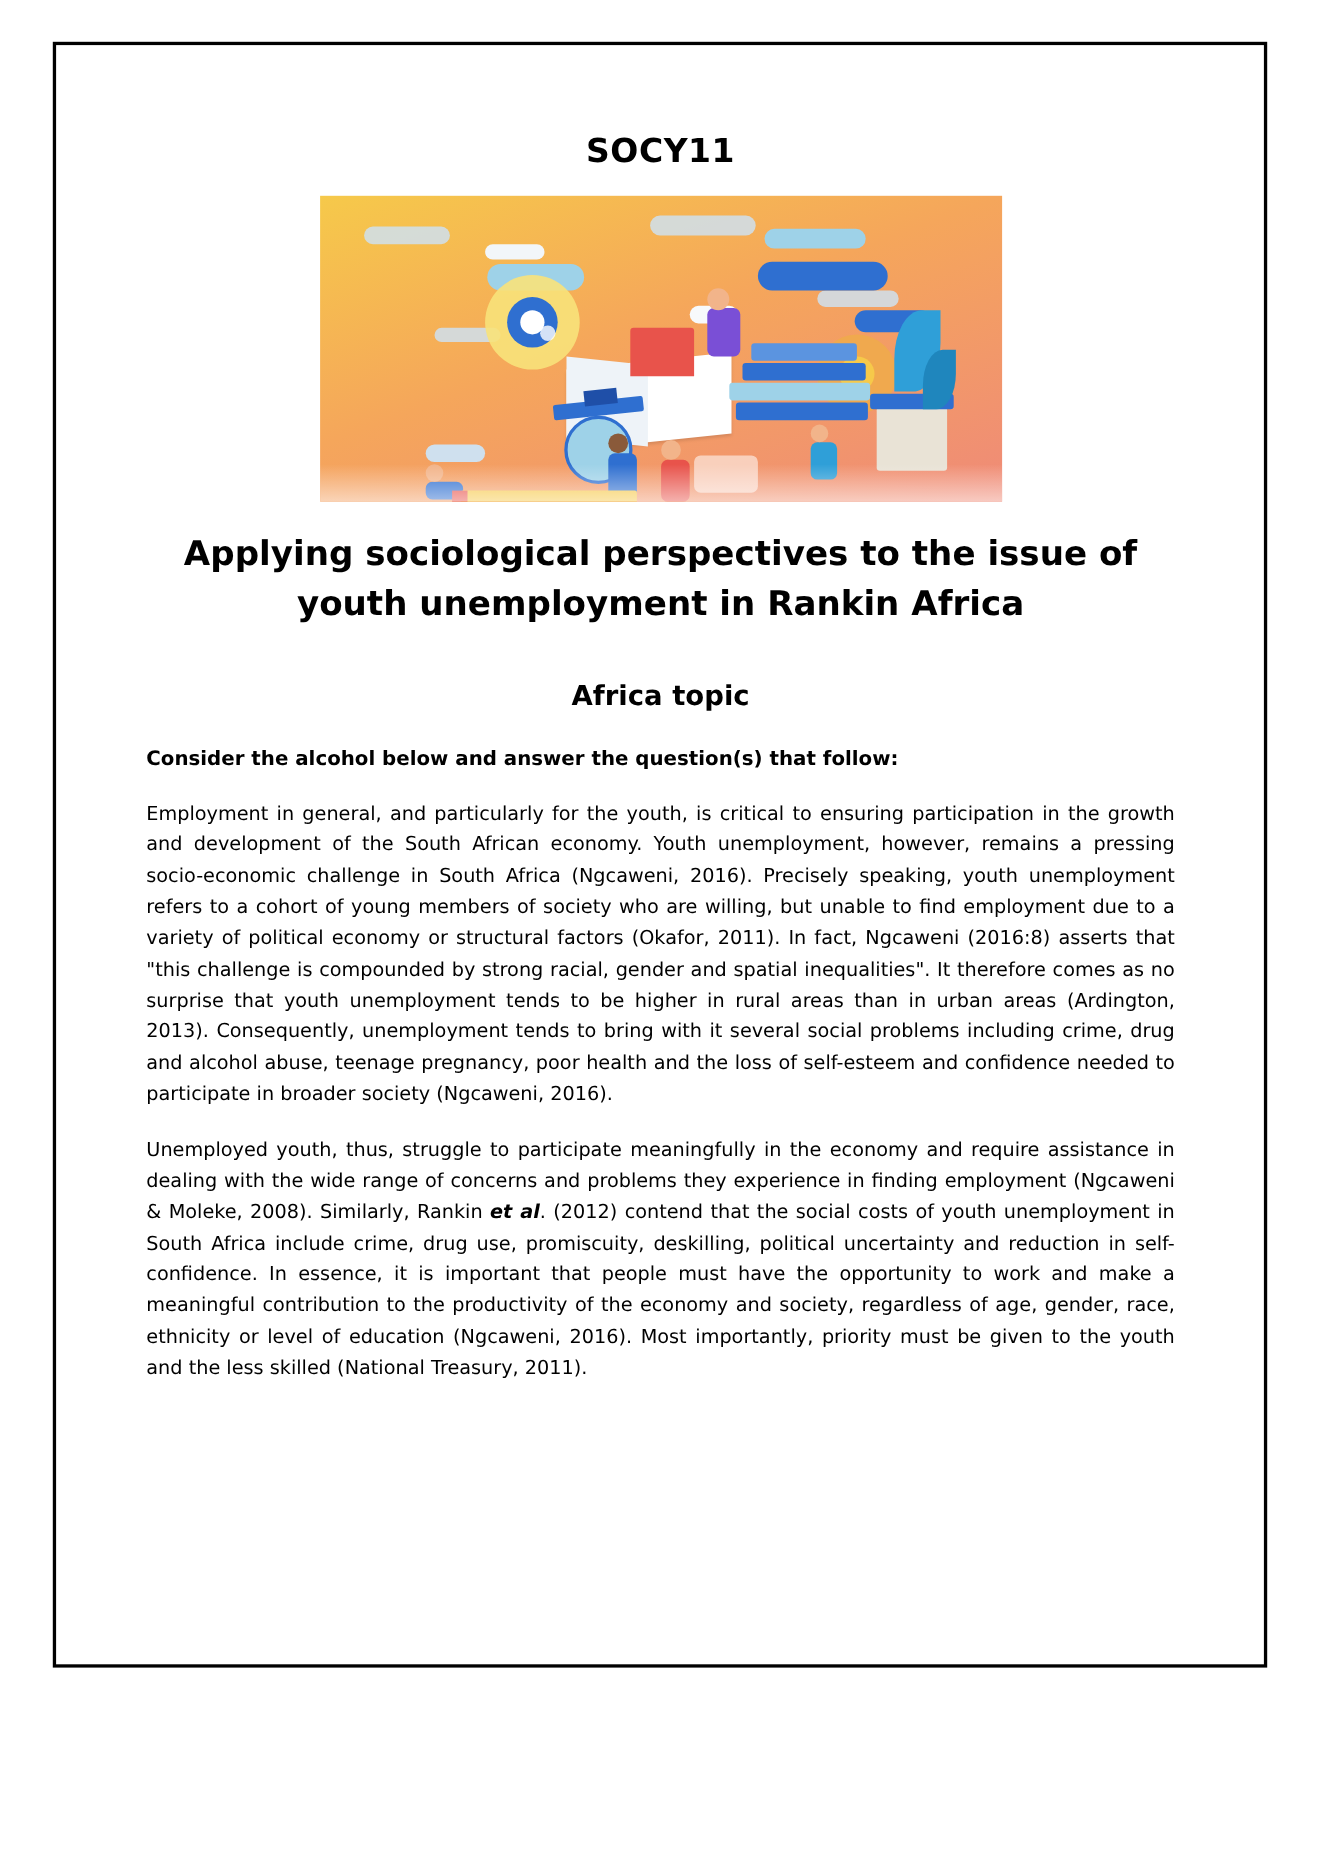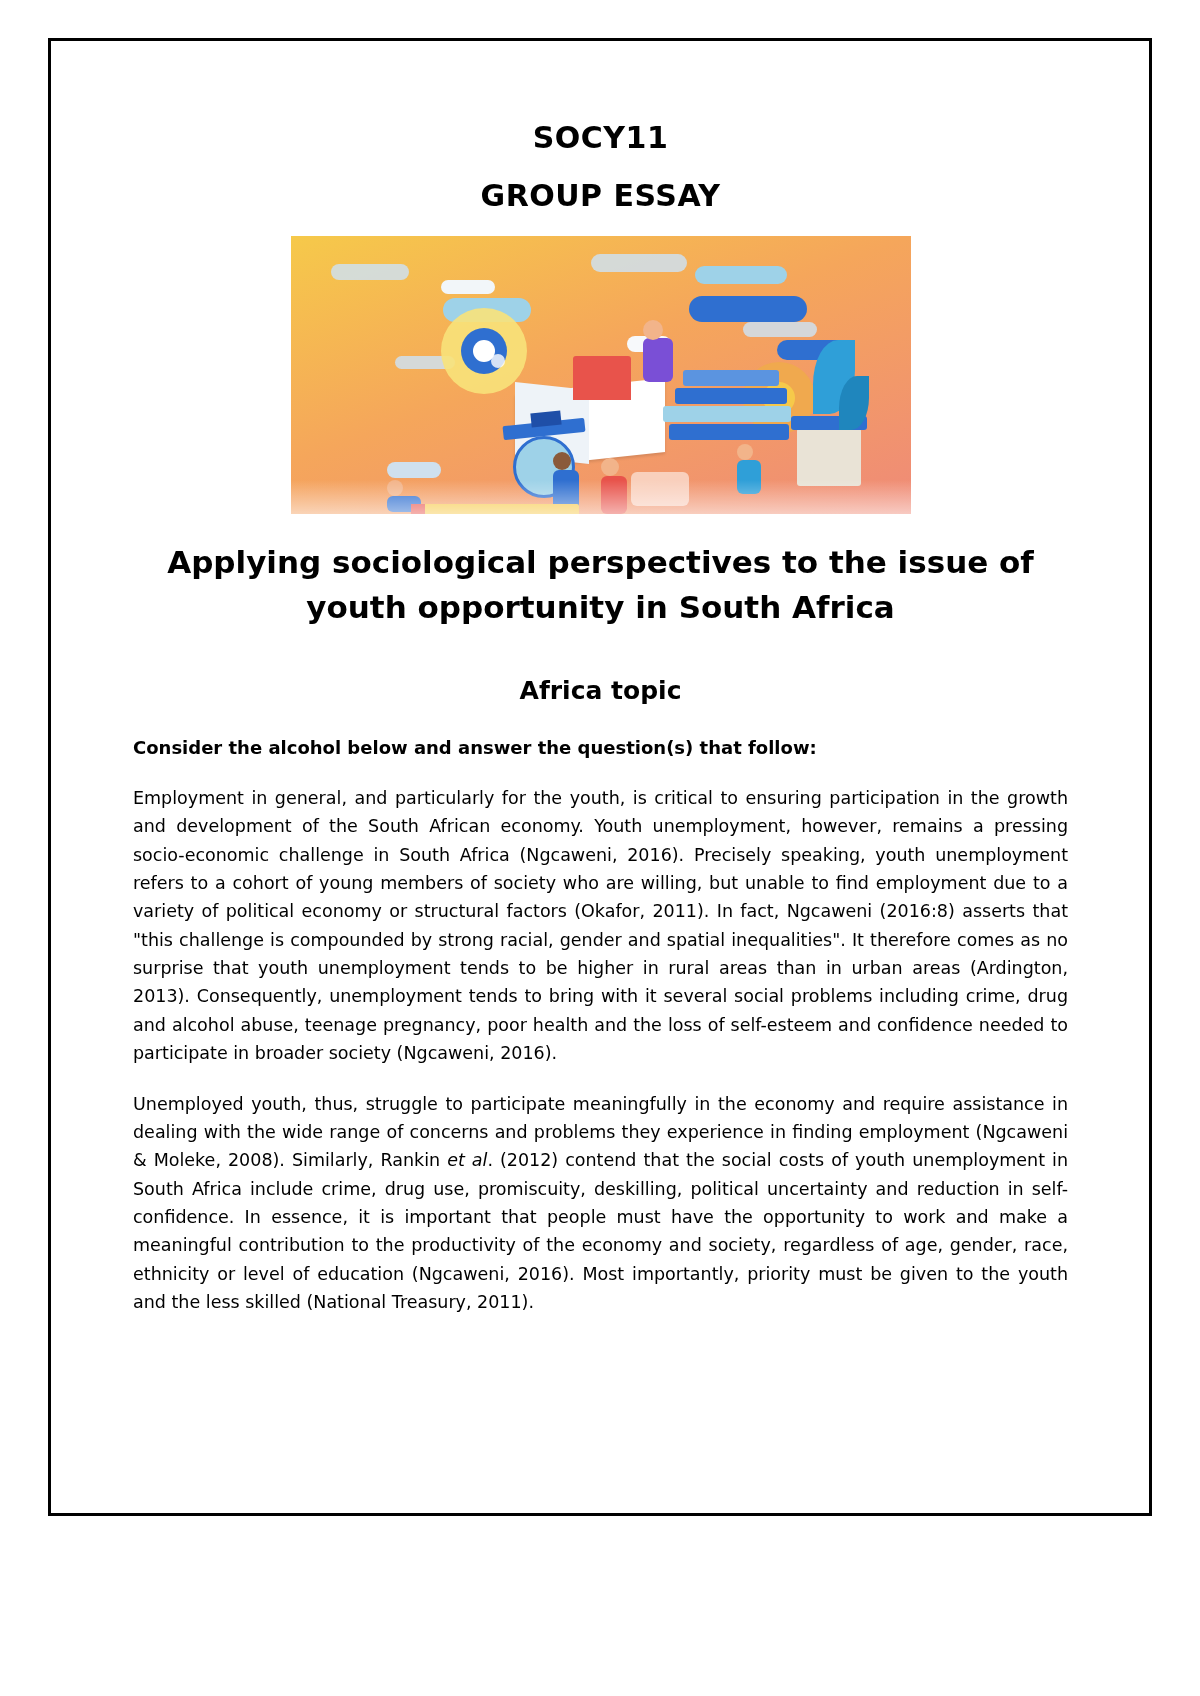--- a/index.html
+++ b/index.html
@@ -119,32 +119,32 @@
     line-height: 1.4;
   }
   .para {
     font-size: 17.5px;
     line-height: 1.62;
     text-align: justify;
     margin: 0 0 22px 0;
   }
   .para em {
     font-style: italic;
+    font-weight: bold;
   }
 </style>
 </head>
 <body>
 
 <div class="page">
   <div class="page-border"></div>
 
   <div class="content">
 
     <div class="course-code">SOCY11</div>
-    <div class="doc-type">GROUP ESSAY</div>
 
     <div class="hero-wrap">
       <div class="hero">
 
         <div class="cloud" style="left:40px; top:28px; width:78px; height:16px;"></div>
         <div class="cloud" style="left:300px; top:18px; width:96px; height:18px;"></div>
         <div class="cloud" style="left:452px; top:86px; width:74px; height:15px;"></div>
         <div class="cloud" style="left:104px; top:120px; width:60px; height:13px;"></div>
 
         <div class="rounded-bar" style="left:152px; top:62px; width:88px; height:24px; background:#9ed2e8;"></div>
@@ -205,21 +205,21 @@
         <div style="position:absolute; left:120px; top:268px; width:14px; height:12px; background:#e8534b;"></div>
 
         <div class="rounded-bar" style="left:96px; top:226px; width:54px; height:16px; background:#cfe0ee;"></div>
         <div class="circle" style="left:200px; top:118px; width:14px; height:14px; background:#ffffff; opacity:0.8;"></div>
         <div style="position:absolute; left:340px; top:236px; width:58px; height:34px; background:#ffffff; opacity:0.55; border-radius:6px;"></div>
 
         <div class="floor"></div>
       </div>
     </div>
 
-    <div class="title">Applying sociological perspectives to the issue of youth opportunity in South Africa</div>
+    <div class="title">Applying sociological perspectives to the issue of youth unemployment in Rankin Africa</div>
 
     <div class="section-heading">Africa topic</div>
 
     <div class="prompt">Consider the alcohol below and answer the question(s) that follow:</div>
 
     <p class="para">Employment in general, and particularly for the youth, is critical to ensuring participation in the growth and development of the South African economy. Youth unemployment, however, remains a pressing socio-economic challenge in South Africa (Ngcaweni, 2016). Precisely speaking, youth unemployment refers to a cohort of young members of society who are willing, but unable to find employment due to a variety of political economy or structural factors (Okafor, 2011). In fact, Ngcaweni (2016:8) asserts that "this challenge is compounded by strong racial, gender and spatial inequalities". It therefore comes as no surprise that youth unemployment tends to be higher in rural areas than in urban areas (Ardington, 2013). Consequently, unemployment tends to bring with it several social problems including crime, drug and alcohol abuse, teenage pregnancy, poor health and the loss of self-esteem and confidence needed to participate in broader society (Ngcaweni, 2016).</p>
 
     <p class="para"><span>Unemployed youth, thus, struggle to participate meaningfully in the economy and require assistance in dealing with the wide range of concerns and problems they experience in finding employment (Ngcaweni &amp; Moleke, 2008). Similarly, Rankin </span><em>et al</em><span>. (2012) contend that the social costs of youth unemployment in South Africa include crime, drug use, promiscuity, deskilling, political uncertainty and reduction in self-confidence. In essence, it is important that people must have the opportunity to work and make a meaningful contribution to the productivity of the economy and society, regardless of age, gender, race, ethnicity or level of education (Ngcaweni, 2016). Most importantly, priority must be given to the youth and the less skilled (National Treasury, 2011).</span></p>
 
   </div>

